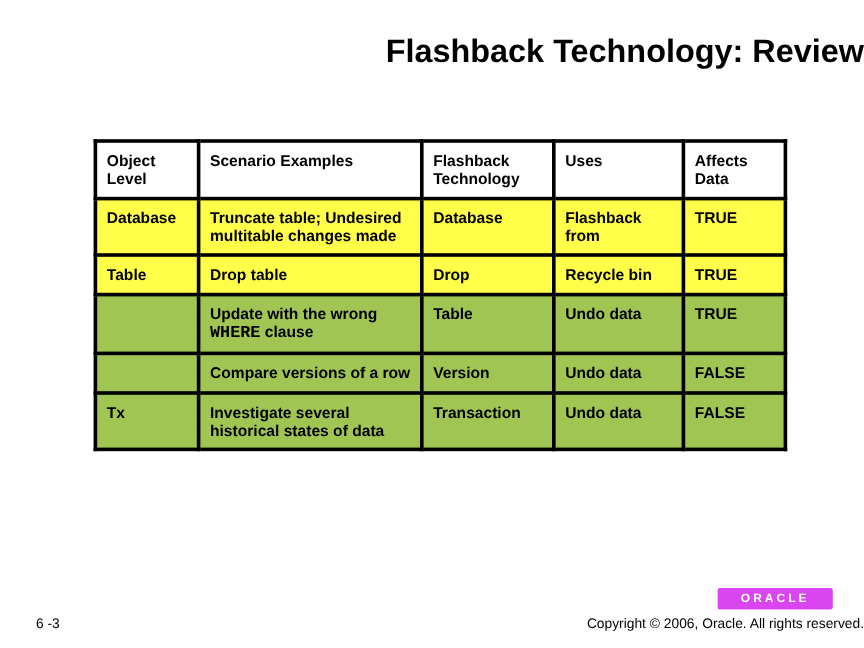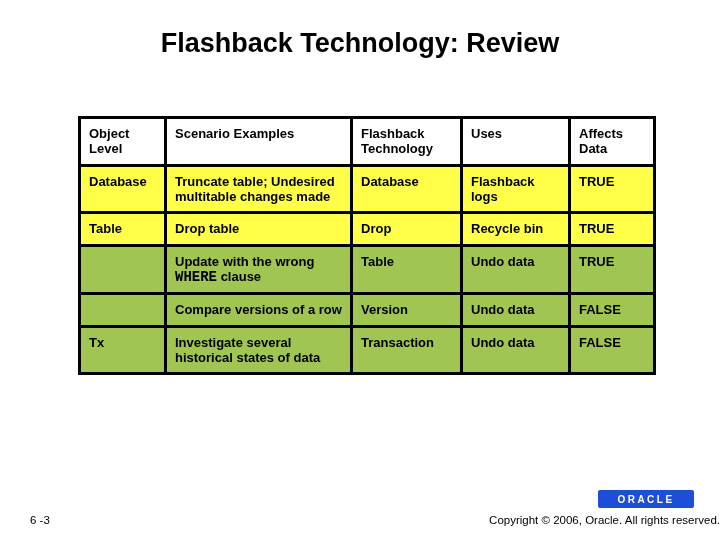--- a/index.html
+++ b/index.html
@@ -15,21 +15,21 @@
     position: relative;
     width: 720px;
     height: 540px;
     box-sizing: border-box;
   }
   .title {
     position: absolute;
     top: 28px;
     left: 0;
     right: 0;
-    text-align: center;
+    text-align: right;
     font-size: 27px;
     font-weight: bold;
     color: #000;
   }
   .tbl {
     position: absolute;
     top: 116px;
     left: 78px;
     width: 575px;
     border-collapse: collapse;
@@ -67,21 +67,21 @@
   }
   .footer .copy {
     text-align: right;
   }
   .logo {
     position: absolute;
     right: 26px;
     bottom: 32px;
     width: 96px;
     height: 18px;
-    background: #1d4ed8;
+    background: #d946ef;
     border-radius: 2px;
     display: flex;
     align-items: center;
     justify-content: center;
   }
   .logo span {
     color: #fff;
     font-family: Arial, sans-serif;
     font-weight: bold;
     font-size: 10px;
@@ -109,21 +109,21 @@
         <td>Scenario Examples</td>
         <td>Flashback Technology</td>
         <td>Uses</td>
         <td>Affects Data</td>
       </tr>
 
       <tr class="yellow">
         <td>Database</td>
         <td>Truncate table; Undesired multitable changes made</td>
         <td>Database</td>
-        <td>Flashback logs</td>
+        <td>Flashback from</td>
         <td>TRUE</td>
       </tr>
 
       <tr class="yellow">
         <td>Table</td>
         <td>Drop table</td>
         <td>Drop</td>
         <td>Recycle bin</td>
         <td>TRUE</td>
       </tr>

